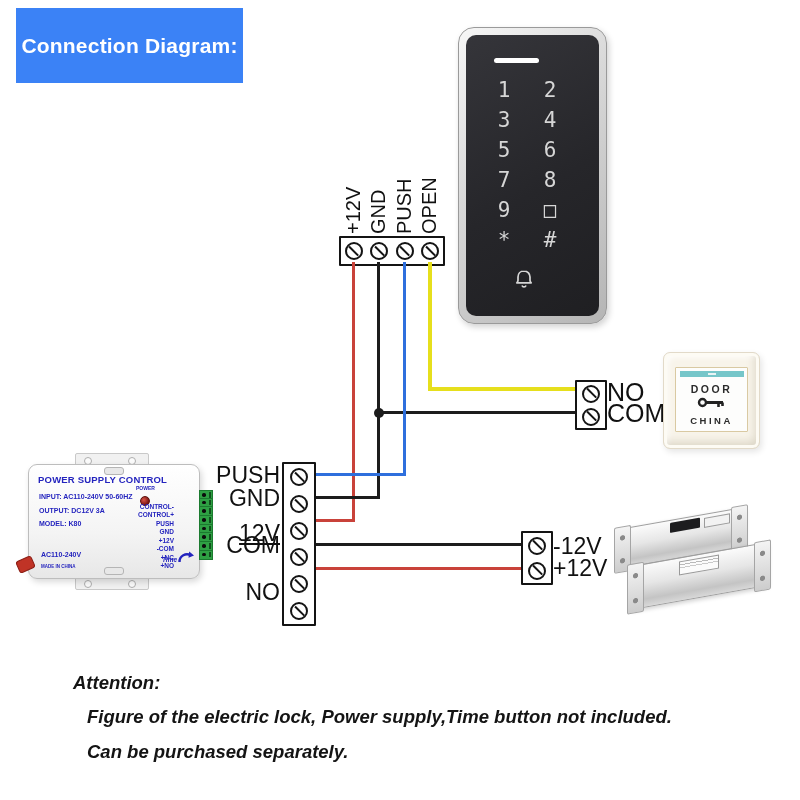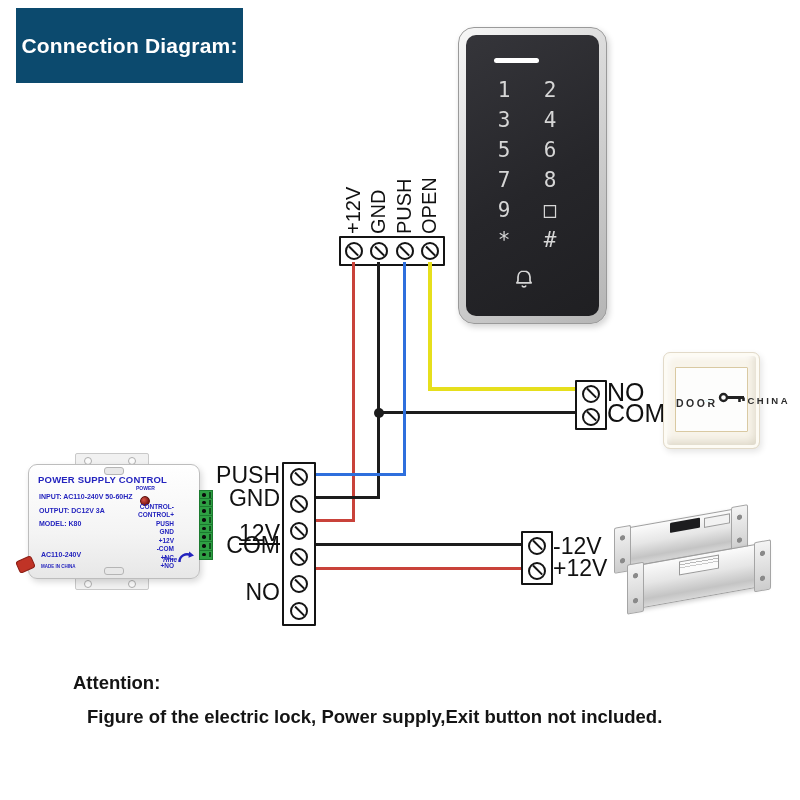--- a/index.html
+++ b/index.html
@@ -45,21 +45,21 @@
   
   .wire{position:absolute;}
   .junction{position:absolute;width:10px;height:10px;border-radius:50%;}
 
   
   .exit-plate{position:absolute;left:663px;top:352px;width:95px;height:95px;border-radius:7px;
           background:#f8f4ea;border:1px solid #e2dac9;
           box-shadow:inset 0 0 0 3px #fdfbf4, inset -4px -6px 9px rgba(150,140,110,0.28),
                      inset 4px 4px 6px rgba(255,255,255,0.9), 2px 3px 6px rgba(0,0,0,0.10);}
   .exit-inner{position:absolute;left:11px;top:14px;width:71px;height:63px;background:#fdfdfc;
-          border:1px solid #d9c9a2;border-radius:1px;display:flex;flex-direction:row;align-items:center;}
+          border:1px solid #d9c9a2;border-radius:1px;display:flex;flex-direction:column;align-items:center;}
   .exit-stripe{width:64px;height:6px;margin-top:3px;background:#76c6c9;position:relative;}
   .exit-stripe::after{content:"";position:absolute;left:28px;top:2px;width:8px;height:2px;background:#e8f4f4;}
   .exit-door{font-size:10.5px;font-weight:bold;letter-spacing:2.5px;color:#2b2b2b;margin-top:6px;}
   .exit-exit{font-size:9.5px;font-weight:bold;letter-spacing:2.5px;color:#2b2b2b;margin-top:1px;}
 
   
   .psu{position:absolute;left:28px;top:452px;width:192px;height:142px;}
   .psu-flange{position:absolute;left:47px;width:72px;height:12px;background:#f1f1f1;
           border:1px solid #c9c9c9;border-radius:2px;}
   .psu-hole{position:absolute;top:2.5px;width:6px;height:6px;border-radius:50%;background:#fbfbfb;border:1px solid #aeaeae;}
@@ -98,30 +98,30 @@
           background-image:radial-gradient(circle at 50% 24%,#8a8a8a 2.2px,rgba(0,0,0,0) 3px),
                            radial-gradient(circle at 50% 76%,#8a8a8a 2.2px,rgba(0,0,0,0) 3px),
                            linear-gradient(#f4f4f4,#cdcdcd);}
   .lock-sticker-b{position:absolute;left:52px;top:2px;width:30px;height:10px;background:#1d1d1f;border-radius:1px;}
   .lock-sticker-s{position:absolute;left:86px;top:3px;width:24px;height:8px;background:#f2f2f2;border:1px solid #9c9c9c;}
   .lock-sticker-w{position:absolute;left:48px;top:3px;width:38px;height:12px;background:#fbfbfb;border:1px solid #999;
           background-image:linear-gradient(180deg,rgba(0,0,0,0) 2px,#b9b9b9 2px,#b9b9b9 3px,rgba(0,0,0,0) 3px,
           rgba(0,0,0,0) 5px,#c9c9c9 5px,#c9c9c9 6px,rgba(0,0,0,0) 6px);}
 
   
-  .attention{position:absolute;left:73px;top:672px;font-size:18.5px;font-weight:bold;color:#141414;}
+  .attention{position:absolute;left:73px;top:672px;font-size:18.5px;font-weight:bold;color:#141414;font-style:italic;}
   .attention .l1{margin-top:12px;margin-left:14px;}
   .attention .l2{margin-top:13px;margin-left:14px;}
 </style>
 </head>
 <body>
 
 <div id="canvas">
 
-  <div class="banner" style="background: #0c4a6e; align-items: center;">
+  <div class="banner" style="background: #3b82f6; align-items: center;">
     <span>Connection Diagram:</span>
   </div>
 
   <div class="keypad">
     <div class="keypad-panel">
       <div class="keypad-bar"></div>
       <div class="keypad-keys">
         <div class="key">1</div>
         <div class="key">2</div>
         <div class="key">3</div>
@@ -269,16 +269,17 @@
     </div>
     <div class="lock-box" style="left:18px;top:56px;width:136px;height:42px;transform:skewY(-10deg);">
       <div class="lock-ear" style="left:-4px;"></div>
       <div class="lock-ear" style="right:-4px;"></div>
       <div class="lock-sticker-w"></div>
     </div>
   </div>
 
   <div class="attention">
     <div>Attention:</div>
-    <div class="l1">Figure of the electric lock, Power supply,Exit button not included.</div>
+    <div class="l1">Figure of the electric lock, Power supply,Time button not included.</div>
+    <div class="l2">Can be purchased separately.</div>
   </div>
 
 </div>
 
 </body></html>

